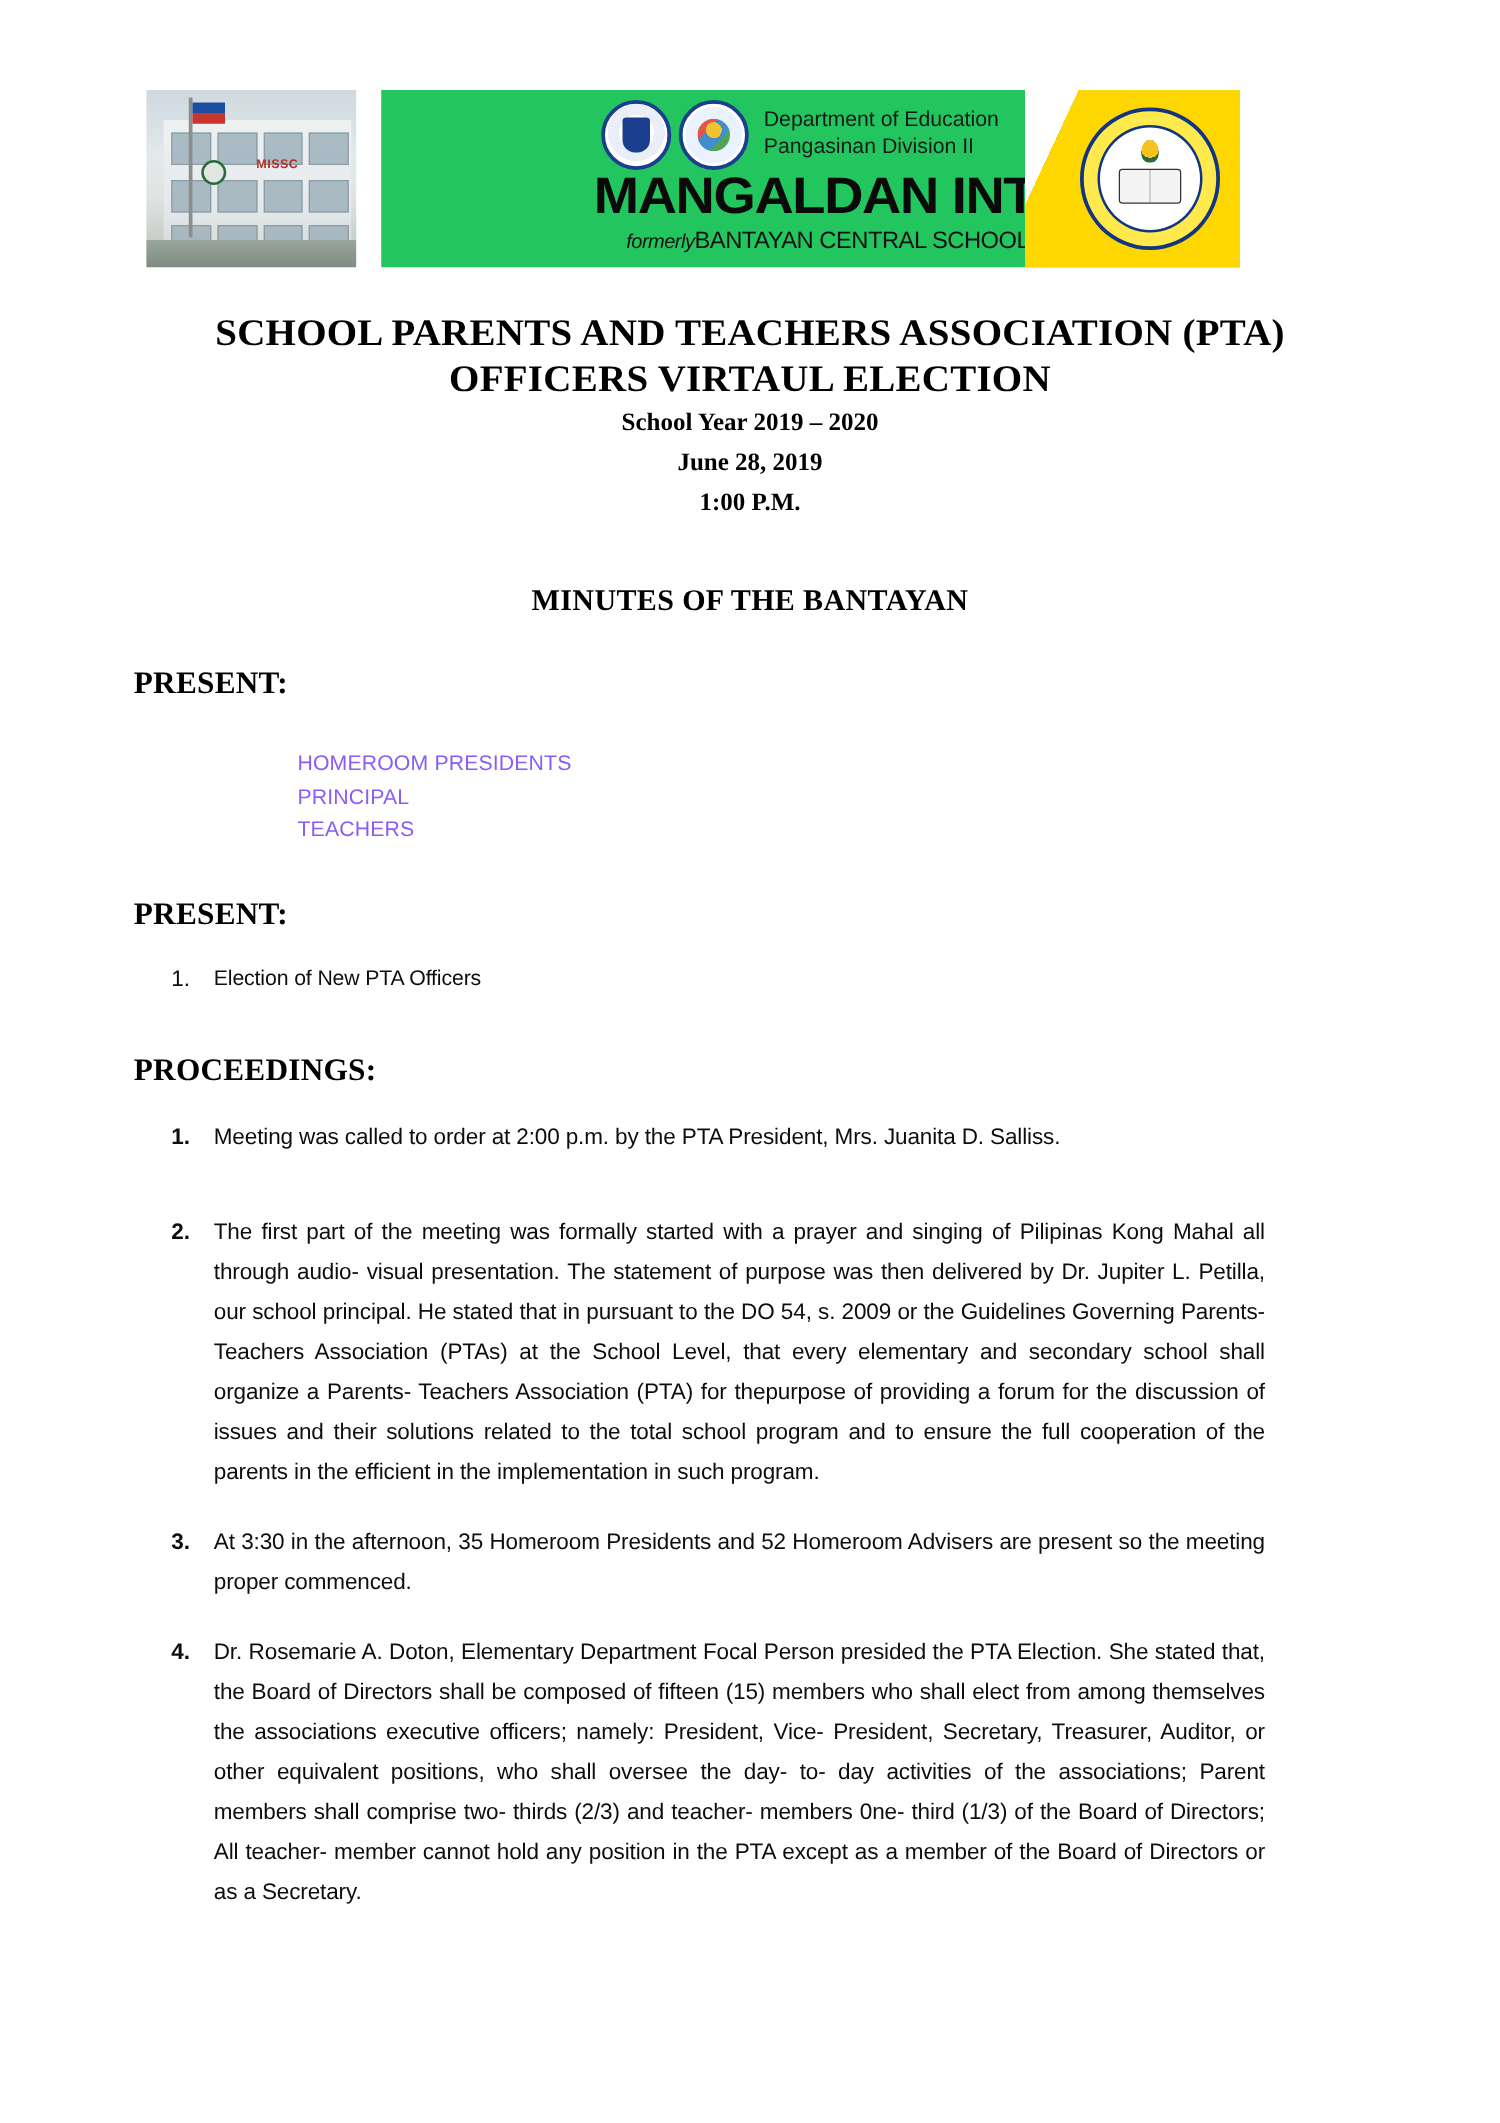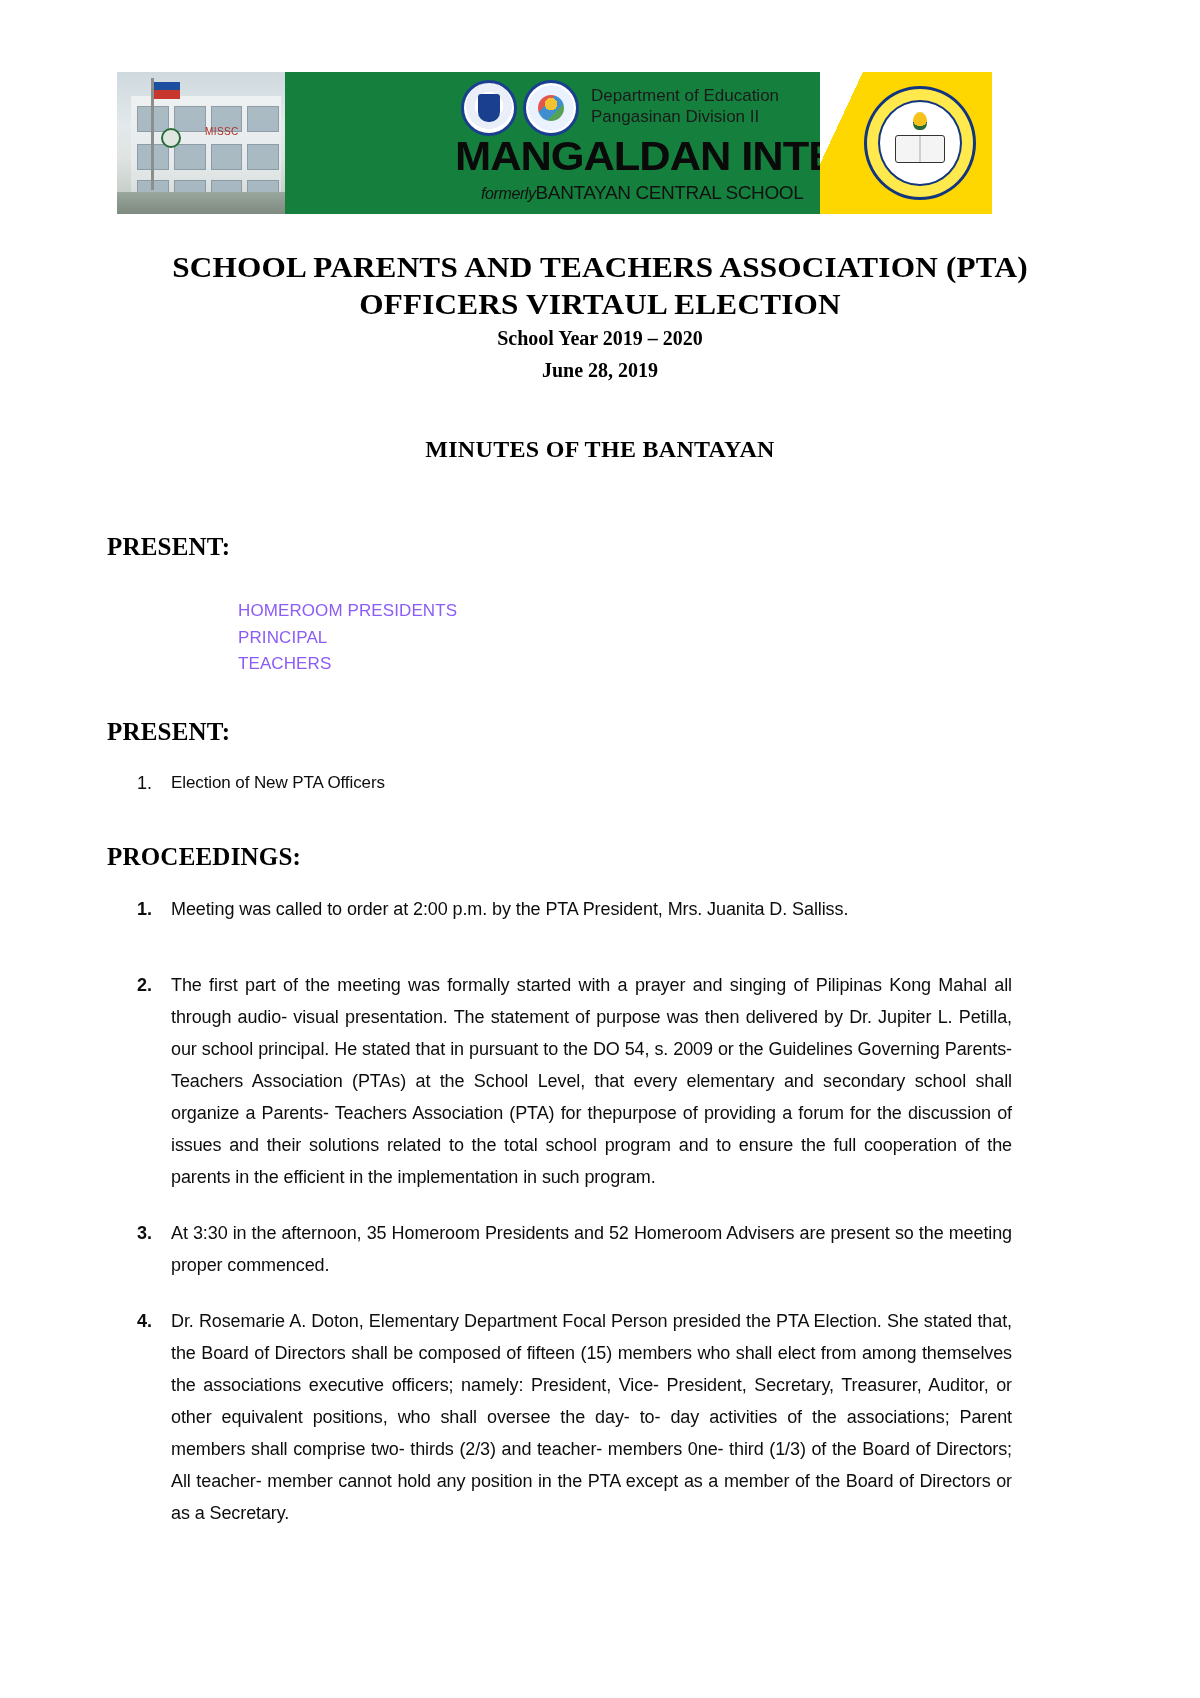--- a/index.html
+++ b/index.html
@@ -81,21 +81,21 @@
     top: 10px;
     width: 26px;
     height: 17px;
     background: linear-gradient(to bottom, #1d4fa0 0 50%, #c8372d 50% 100%);
   }
   .photo-caption {
     position: absolute;
     left: 88px;
     top: 54px;
     font-size: 10px;
-    font-weight: normal;
+    font-weight: bold;
     color: #b03028;
     letter-spacing: .4px;
     font-family: "Liberation Sans", sans-serif;
   }
   .photo-seal {
     position: absolute;
     left: 44px;
     top: 56px;
     width: 16px;
     height: 16px;
@@ -108,21 +108,22 @@
     left: 0;
     bottom: 0;
     width: 100%;
     height: 22px;
     background: linear-gradient(to bottom, #9aa79c, #7f8a80);
   }
 
   .lh-main {
     position: relative;
     flex: 1 1 auto;
-    background: #15803d;
+    background: #22c55e;
+    margin-left: 20px;
   }
   .seal {
     position: absolute;
     border-radius: 50%;
     box-sizing: border-box;
   }
   .seal-deped {
     left: 176px;
     top: 8px;
     width: 56px;
@@ -439,20 +440,21 @@
         </div>
       </div>
     </div>
   </div>
 
   <div class="title-block">
     <div class="title-line">SCHOOL PARENTS AND TEACHERS ASSOCIATION (PTA)</div>
     <div class="title-line">OFFICERS VIRTAUL ELECTION</div>
     <div class="subtitle-line">School Year  2019 – 2020</div>
     <div class="subtitle-line">June 28, 2019</div>
+    <div class="subtitle-line">1:00 P.M.</div>
     <div class="minutes-line">MINUTES OF THE BANTAYAN</div>
   </div>
 
   <div class="section-head" id="present-head">PRESENT:</div>
   <div class="present-list">
     <div>HOMEROOM PRESIDENTS</div>
     <div>PRINCIPAL</div>
     <div>TEACHERS</div>
   </div>
 

